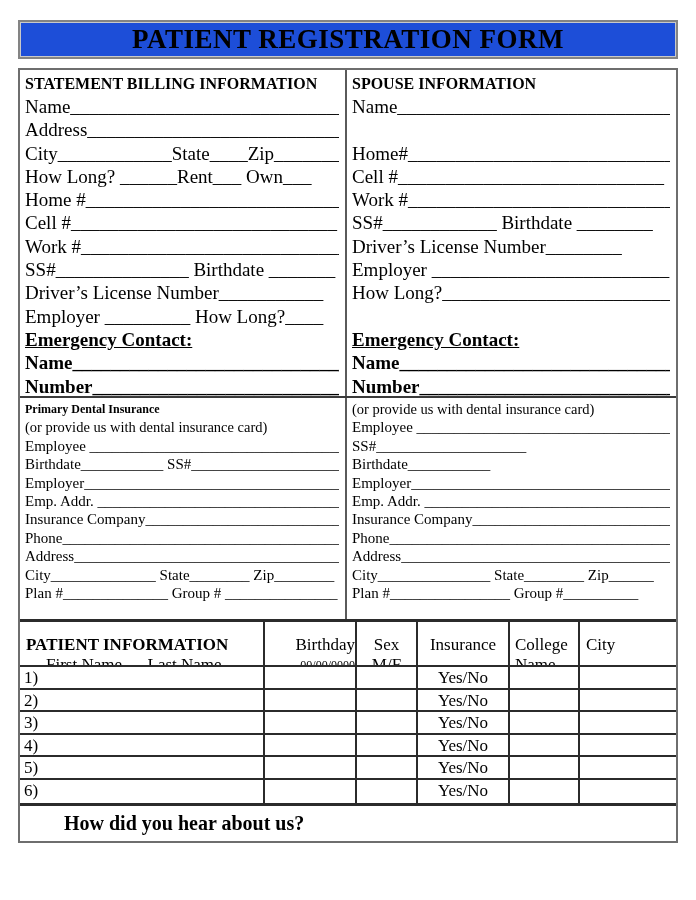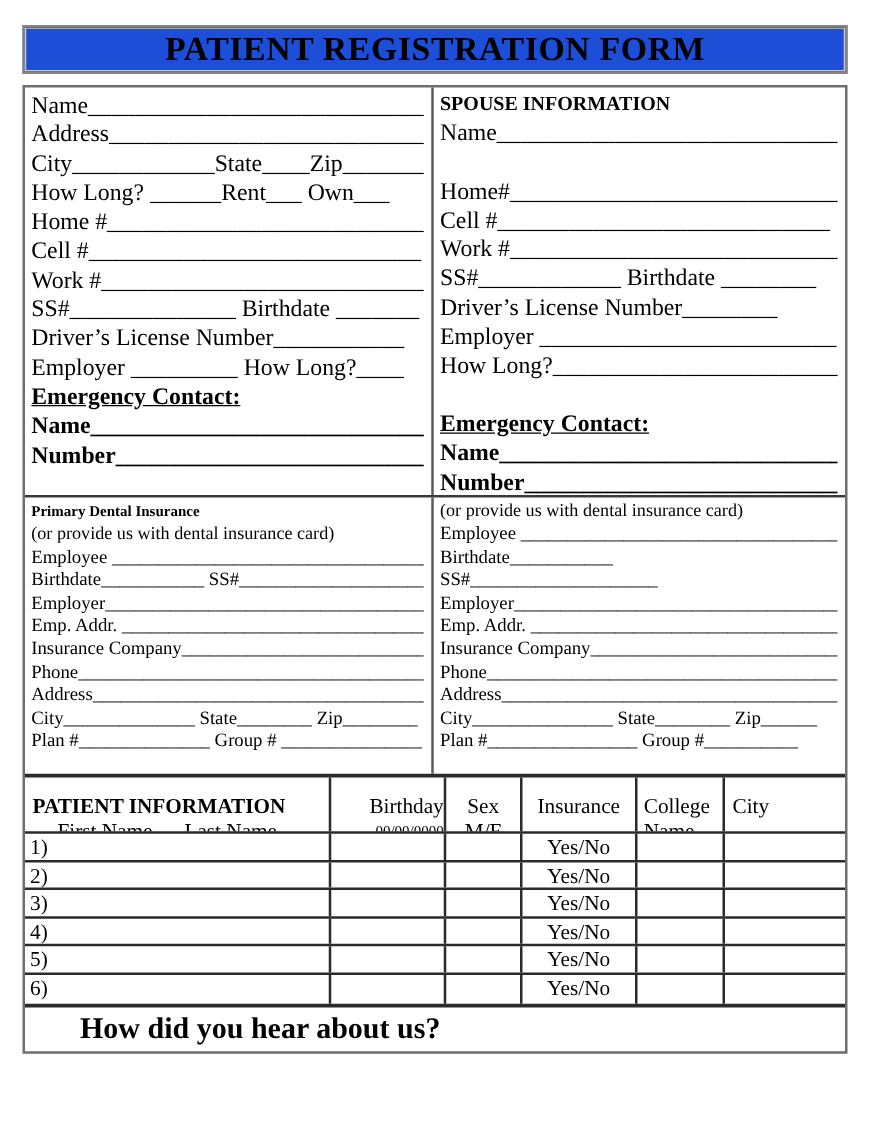--- a/index.html
+++ b/index.html
@@ -69,35 +69,36 @@
   .thead .c-col .h1l, .thead .c-col .h2l { text-align:left; padding-left:5px; }
   .thead .c-city .h1l { text-align:left; padding-left:6px; }
 
   .tbody { border-bottom:3px solid #2b2b2b; }
   .trow { height:22.6px; display:flex; font-size:17px; line-height:21px; border-bottom:2px solid #2b2b2b; }
   .tbody .trow:last-child { border-bottom:none; }
   .trow .c-name { padding-left:4px; text-align:left; }
 
   
   .footer-row { flex:1; display:flex; align-items:center; }
-  .footer-row .q { font-size:24px; font-weight:bold; padding-left:44px; white-space:nowrap; }
+  .footer-row .q { font-size:20px; font-weight:bold; padding-left:44px; white-space:nowrap; }
 </style>
 </head>
 <body>
 
 <div class="page">
 
   <div class="title-box">
     <h1>PATIENT REGISTRATION FORM</h1>
   </div>
 
   <div class="main-box">
 
     <div class="sec-contacts">
       <div class="ccol first">
+        <div class="c-heading">STATEMENT BILLING INFORMATION</div>
         <div class="contact-lines">
             <div class="fl">Name______________________________</div>
             <div class="fl">Address___________________________</div>
             <div class="fl">City____________State____Zip________</div>
             <div class="fl">How Long? ______Rent___ Own___</div>
             <div class="fl">Home #____________________________</div>
             <div class="fl">Cell #____________________________</div>
             <div class="fl">Work #____________________________</div>
             <div class="fl">SS#______________ Birthdate _______</div>
             <div class="fl">Driver’s License Number___________</div>
@@ -140,22 +141,22 @@
             <div class="fl">Phone______________________________________</div>
             <div class="fl">Address____________________________________</div>
             <div class="fl">City______________ State________ Zip________</div>
             <div class="fl">Plan #______________ Group # _______________</div>
           </div>
       </div>
       <div class="icol second">
         <div class="i-sub">(or provide us with dental insurance card)</div>
         <div class="ins-lines">
             <div class="fl">Employee ___________________________________</div>
+            <div class="fl">SS#____________________</div>
             <div class="fl">Birthdate___________</div>
-            <div class="fl">SS#____________________</div>
             <div class="fl">Employer___________________________________</div>
             <div class="fl">Emp. Addr. _________________________________</div>
             <div class="fl">Insurance Company___________________________</div>
             <div class="fl">Phone______________________________________</div>
             <div class="fl">Address____________________________________</div>
             <div class="fl">City_______________ State________ Zip______</div>
             <div class="fl">Plan #________________ Group #__________</div>
           </div>
       </div>
     </div>

